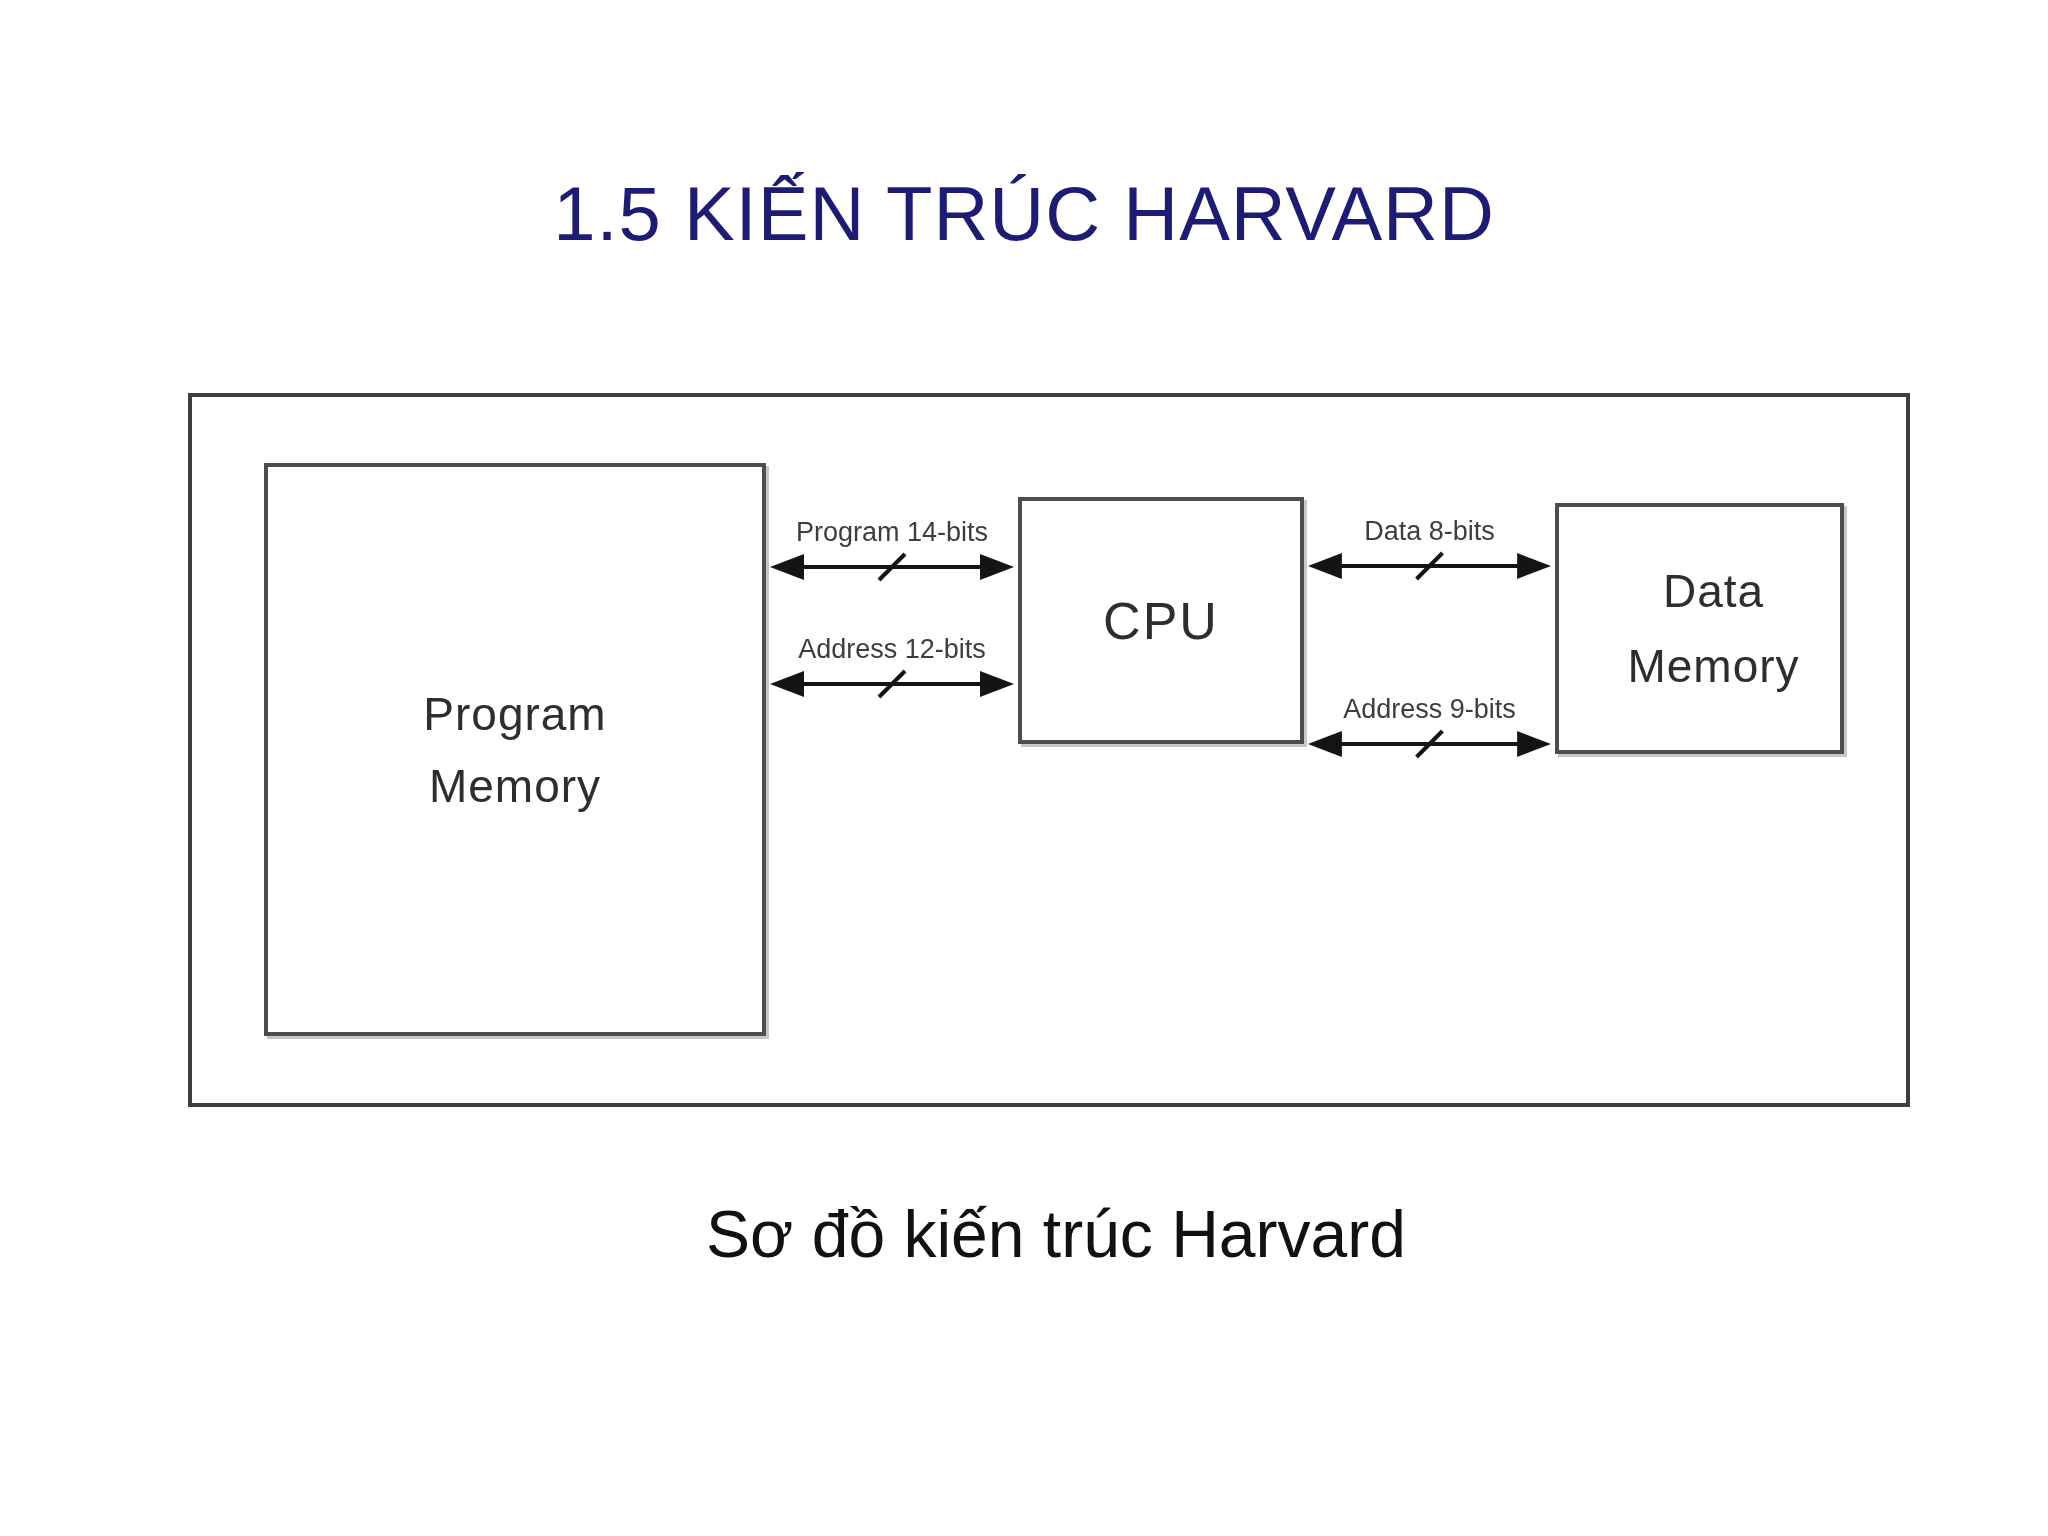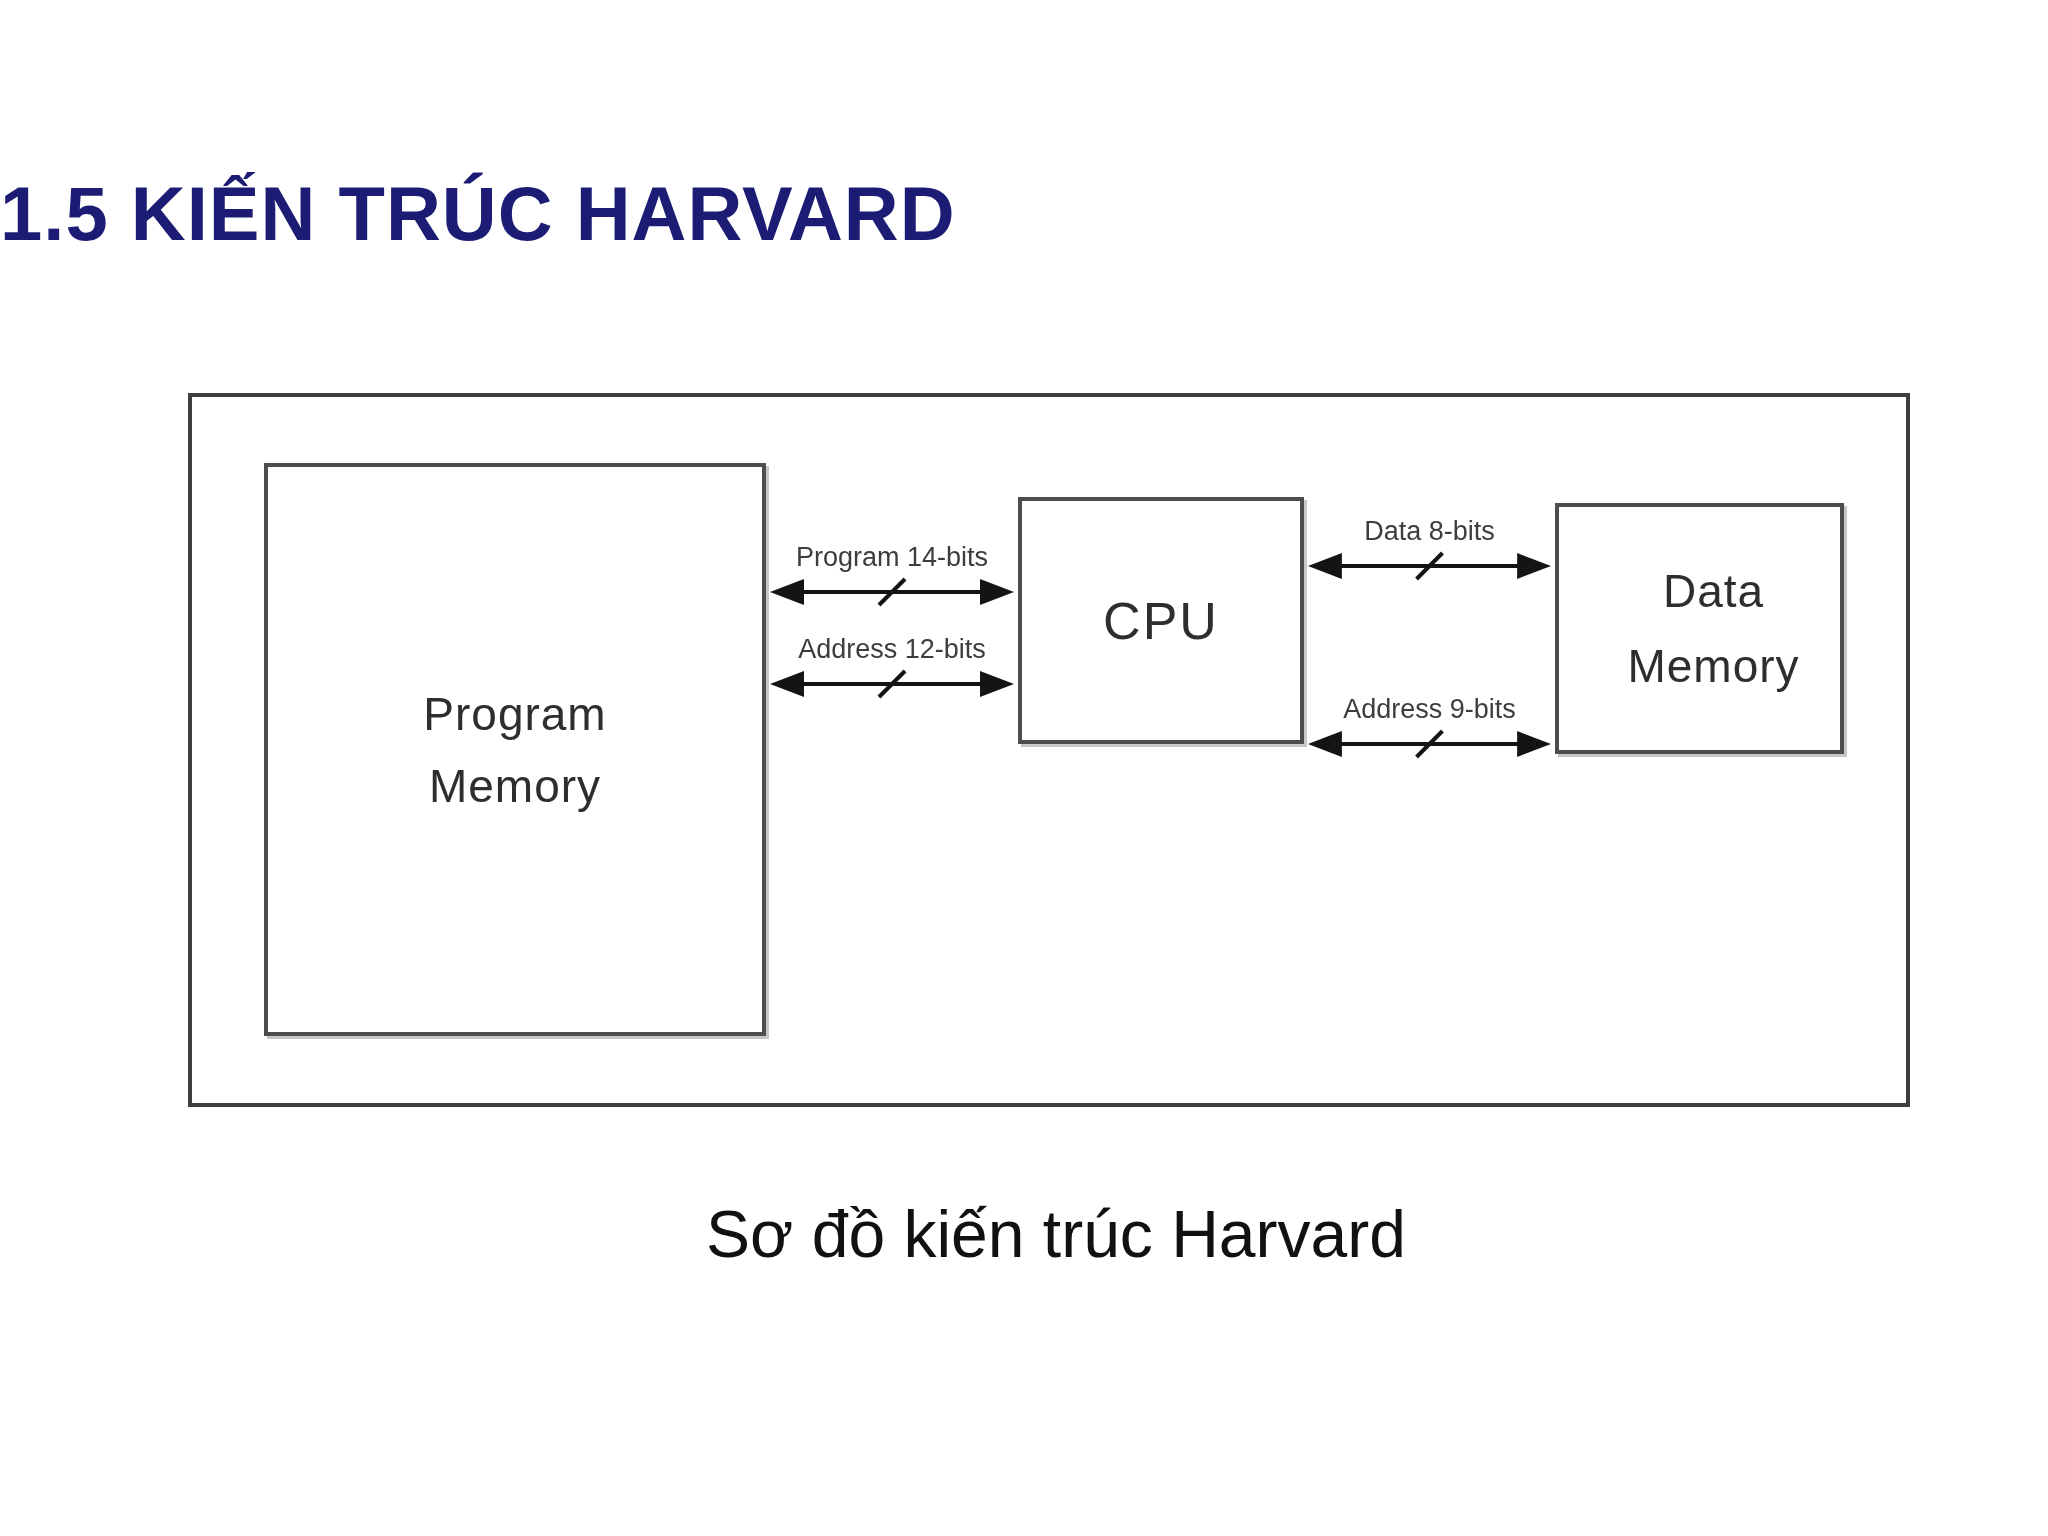--- a/index.html
+++ b/index.html
@@ -19,22 +19,23 @@
     background: var(--bg);
     font-family: "Liberation Sans", "DejaVu Sans", sans-serif;
     overflow: hidden;
   }
   .slide { position: relative; width: 2048px; height: 1536px; background: var(--bg); }
 
   .slide-title {
     position: absolute;
     left: 0; top: 170px; width: 100%;
     margin: 0;
+    text-align: center;
     font-size: 76px;
-    font-weight: bold;
+    font-weight: normal;
     letter-spacing: 1px;
     color: var(--title-color);
   }
 
   .diagram-frame {
     position: absolute;
     left: 188px; top: 393px;
     width: 1722px; height: 714px;
     border: 4px solid var(--frame-border);
     background: #ffffff;
@@ -112,21 +113,21 @@
       <div class="box-label">CPU</div>
     </div>
 
     <div class="box box-data-memory" style="left:1363px; top:106px;">
       <div class="box-label">
         <span>Data</span><br>
         <span>Memory</span>
       </div>
     </div>
 
-    <div class="bus" style="left:576px; top:145px; width:248px;">
+    <div class="bus" style="left:576px; top:120px; width:248px;">
       <span class="bus-label">Program 14-bits</span>
       <svg viewBox="0 0 248 36" preserveAspectRatio="none">
         <line class="stroke" x1="8" y1="18" x2="240" y2="18" stroke-width="4"></line>
         <polygon class="fill" points="2,18 36,5 36,31"></polygon>
         <polygon class="fill" points="246,18 212,5 212,31"></polygon>
         <line class="stroke" x1="111" y1="31" x2="137" y2="5" stroke-width="4"></line>
       </svg>
     </div>
 
     <div class="bus" style="left:576px; top:237px; width:248px;">

